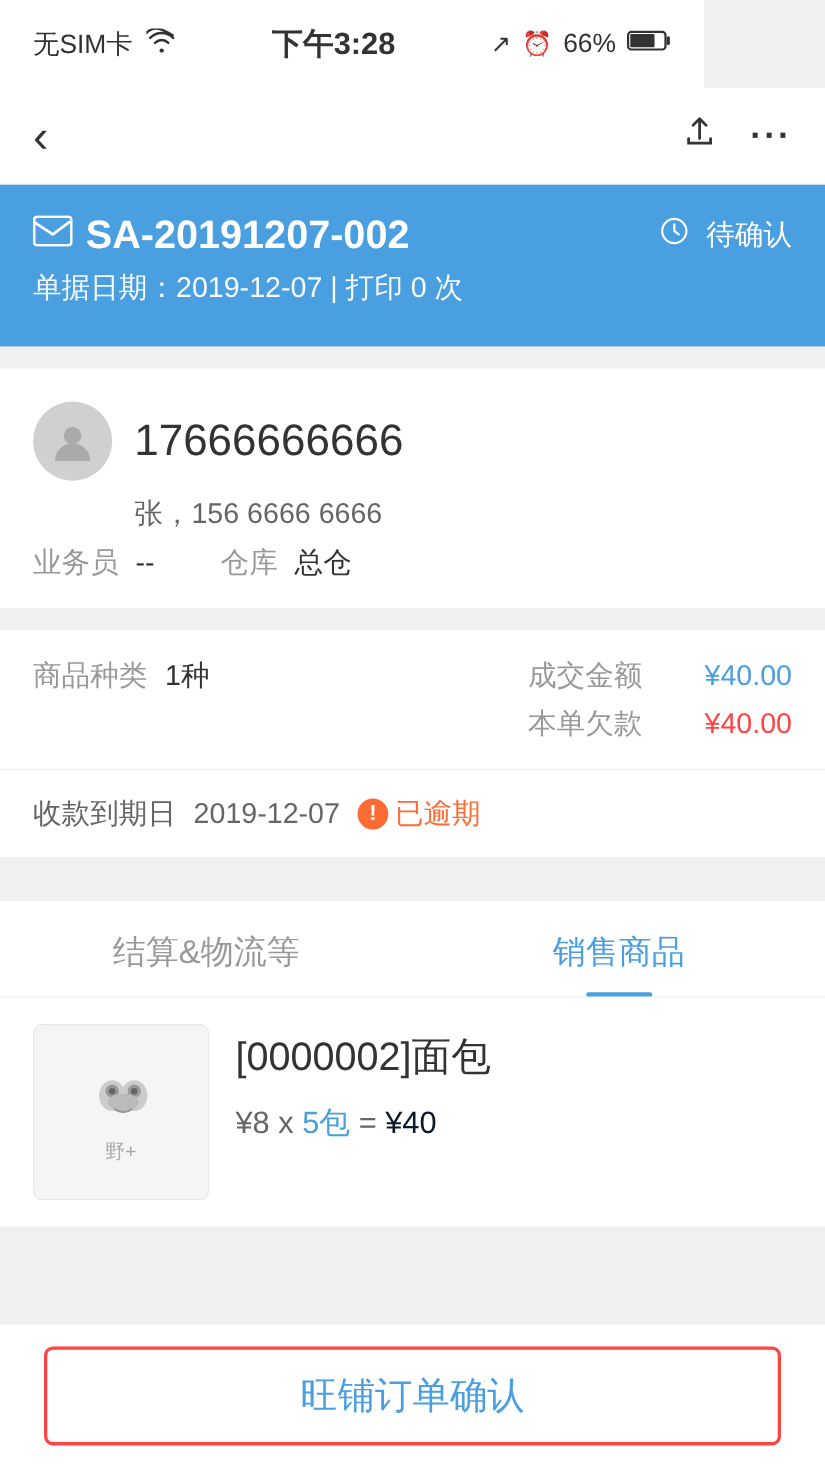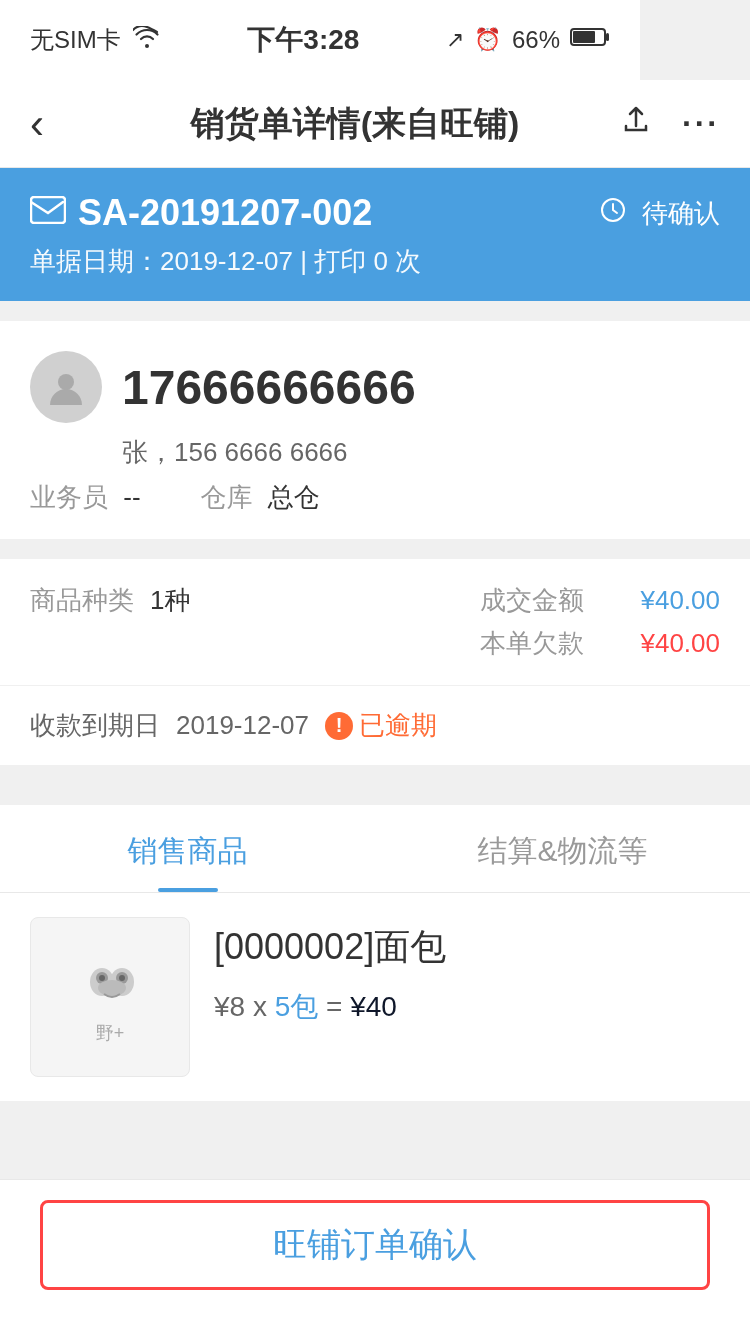--- a/index.html
+++ b/index.html
@@ -64,21 +64,21 @@
     }
     .nav-right {
       display: flex;
       align-items: center;
       gap: 30px;
     }
 
     
     .header-card {
       background: #4A9FE0;
-      padding: 24px 30px 22px;
+      padding: 24px 30px 36px;
       margin-bottom: 0;
     }
     .header-card-top {
       display: flex;
       justify-content: space-between;
       align-items: center;
       margin-bottom: 10px;
     }
     .order-id {
       font-size: 36px;
@@ -116,22 +116,22 @@
       border-radius: 50%;
       background: #d0d0d0;
       display: flex;
       align-items: center;
       justify-content: center;
       font-size: 38px;
       color: #888;
       flex-shrink: 0;
     }
     .customer-phone {
-      font-size: 48px;
-      font-weight: 700;
+      font-size: 40px;
+      font-weight: 400;
       color: #333;
     }
     .customer-sub {
       color: #666;
       font-size: 26px;
       margin-left: 92px;
       margin-bottom: 10px;
     }
     .customer-meta {
       display: flex;
@@ -313,21 +313,21 @@
       min-height: 240px;
     }
 
     
     .bottom-bar {
       position: fixed;
       bottom: 0;
       left: 0;
       width: 750px;
       background: #fff;
-      padding: 20px 40px 44px;
+      padding: 20px 40px 20px;
       border-top: 1px solid #e8e8e8;
     }
     .confirm-btn {
       width: 100%;
       height: 90px;
       border: 3px solid #ff4444;
       border-radius: 8px;
       background: #fff;
       color: #4A9FE0;
       font-size: 34px;
@@ -363,21 +363,20 @@
         <rect x="1" y="3" width="34" height="16" rx="3" ry="3" stroke="#333" stroke-width="2" fill="none"></rect>
         <rect x="3" y="5" width="22" height="12" rx="1" fill="#333"></rect>
         <rect x="36" y="7" width="3" height="8" rx="1.5" fill="#333"></rect>
       </svg>
     </span>
   </div>
 </div>
 
 <div class="nav-bar">
   <span class="nav-back" style="font-size:42px;font-weight:300;cursor:pointer;">‹</span>
-  <span class="nav-title">销货单详情(来自旺铺)</span>
   <div class="nav-right">
     <span style="font-size:30px;cursor:pointer;">
       <svg width="32" height="32" viewBox="0 0 32 32" fill="none">
         <path d="M6 22v4h20v-4" stroke="#333" stroke-width="2.5" stroke-linecap="round"></path>
         <path d="M16 4v18M10 10l6-6 6 6" stroke="#333" stroke-width="2.5" stroke-linecap="round" stroke-linejoin="round"></path>
       </svg>
     </span>
     <span style="font-size:32px;font-weight:700;letter-spacing:2px;cursor:pointer;">···</span>
   </div>
 </div>
@@ -456,25 +455,25 @@
   <div class="overdue-badge">
     <div class="overdue-icon">!</div>
     <span>已逾期</span>
   </div>
 </div>
 
 <div class="section-divider"></div>
 
 <div class="tabs-section">
   <div class="tabs-header">
+    <div class="tab-item">
+      <span>结算&amp;物流等</span>
+    </div>
     <div class="tab-item active">
       <span>销售商品</span>
-    </div>
-    <div class="tab-item">
-      <span>结算&amp;物流等</span>
     </div>
   </div>
 
   <div class="product-section">
     <div class="product-item">
       <div class="product-thumb">
         <div style="text-align:center;">
           <svg width="80" height="60" viewBox="0 0 80 60" fill="none">
 
             <ellipse cx="32" cy="32" rx="12" ry="14" fill="#ccc"></ellipse>

